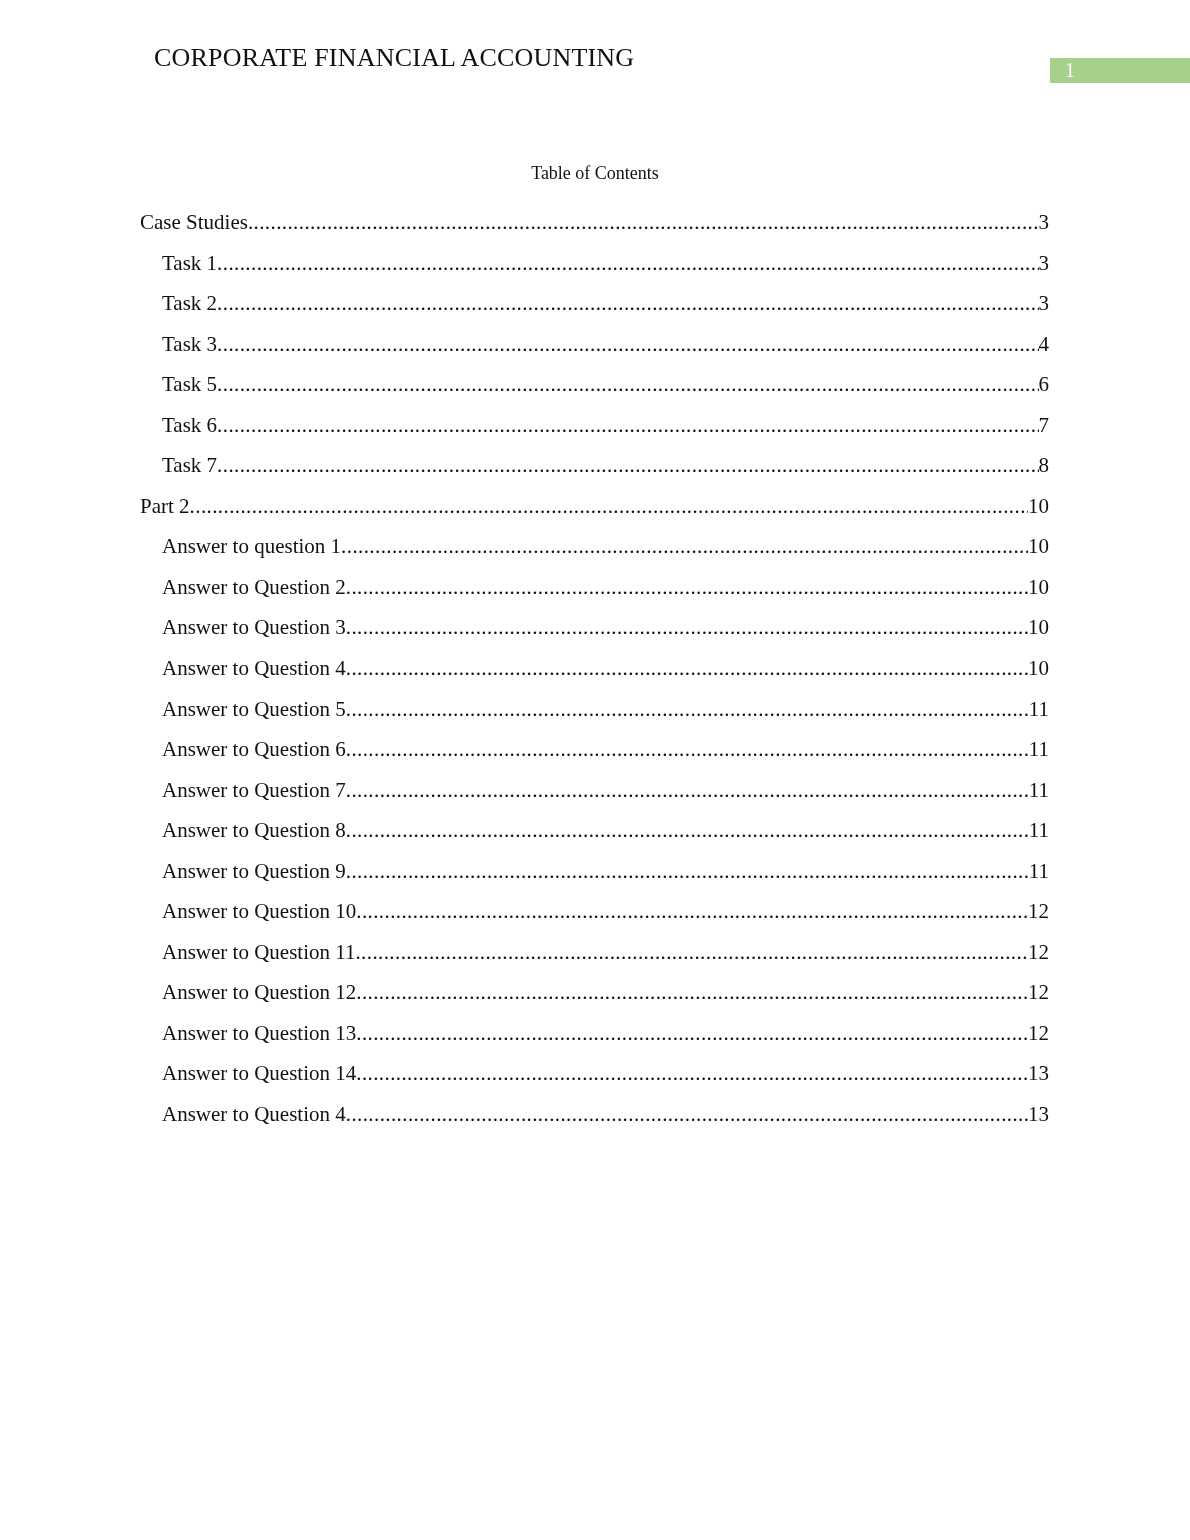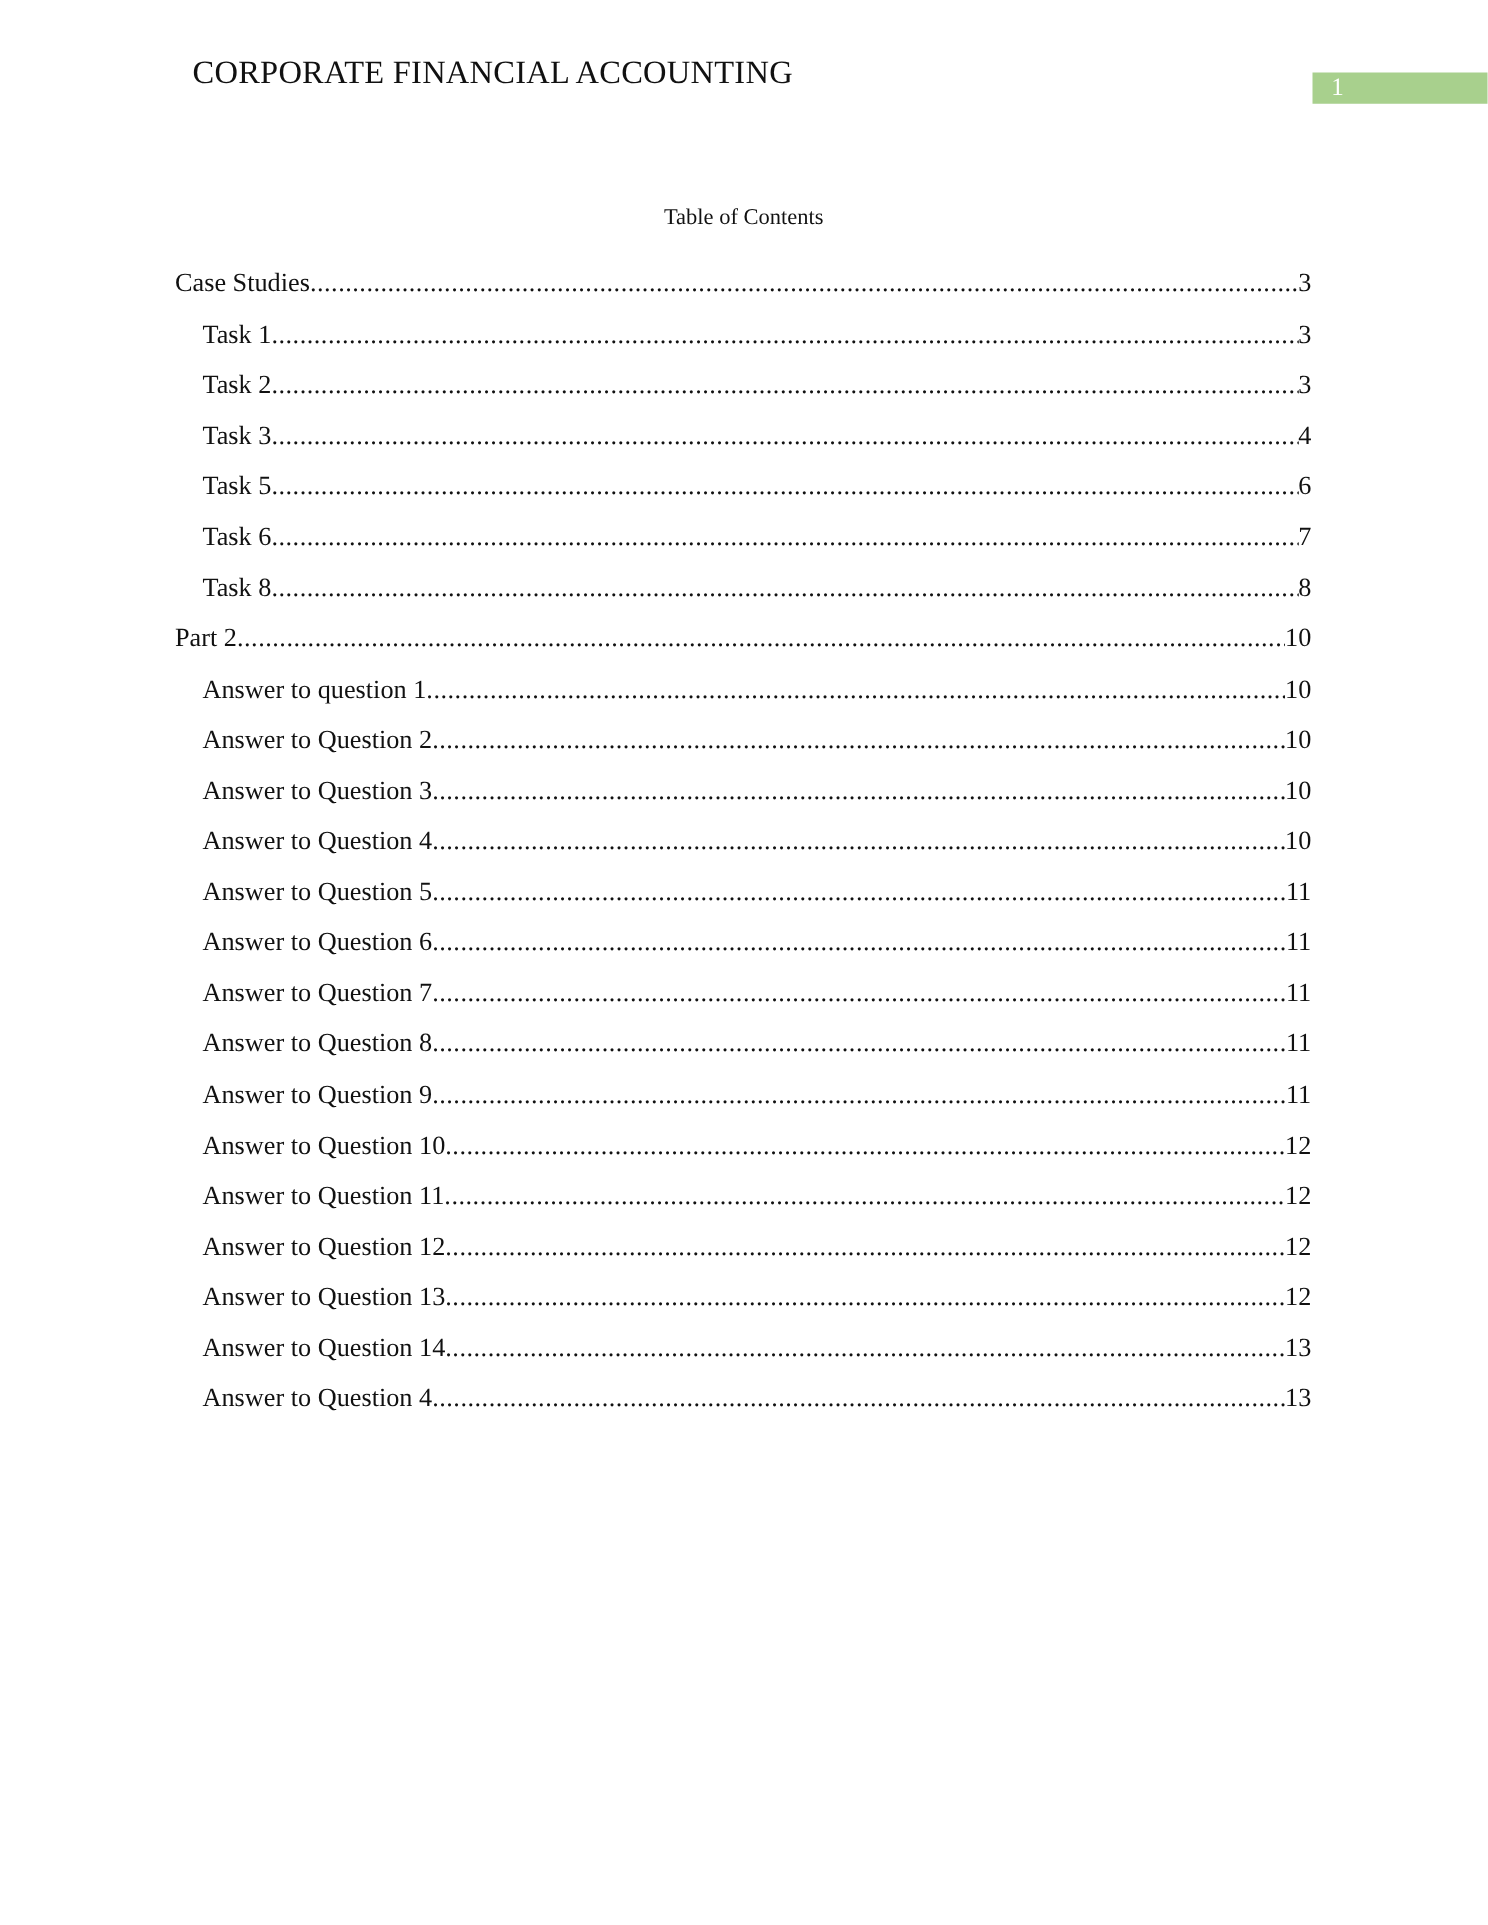--- a/index.html
+++ b/index.html
@@ -49,21 +49,21 @@
       left: 140px;
       top: 206px;
       width: 909px;
     }
     .toc-row {
       position: relative;
       height: 40.55px;
       font-size: 21px;
       line-height: 32px;
       display: flex;
-      align-items: center;
+      align-items: flex-start;
       white-space: nowrap;
       overflow: hidden;
       cursor: pointer;
     }
     .toc-row.level-2 {
       padding-left: 22px;
     }
     .toc-label {
       flex: 0 0 auto;
     }
@@ -115,21 +115,21 @@
       <span class="toc-label">Task 5</span>
       <span class="toc-leader"></span>
       <span class="toc-page">6</span>
     </div>
   <div class="toc-row level-2">
       <span class="toc-label">Task 6</span>
       <span class="toc-leader"></span>
       <span class="toc-page">7</span>
     </div>
   <div class="toc-row level-2">
-      <span class="toc-label">Task 8</span>
+      <span class="toc-label">Task 7</span>
       <span class="toc-leader"></span>
       <span class="toc-page">8</span>
     </div>
   <div class="toc-row">
       <span class="toc-label">Part 2</span>
       <span class="toc-leader"></span>
       <span class="toc-page">10</span>
     </div>
   <div class="toc-row level-2">
       <span class="toc-label">Answer to question 1</span>

